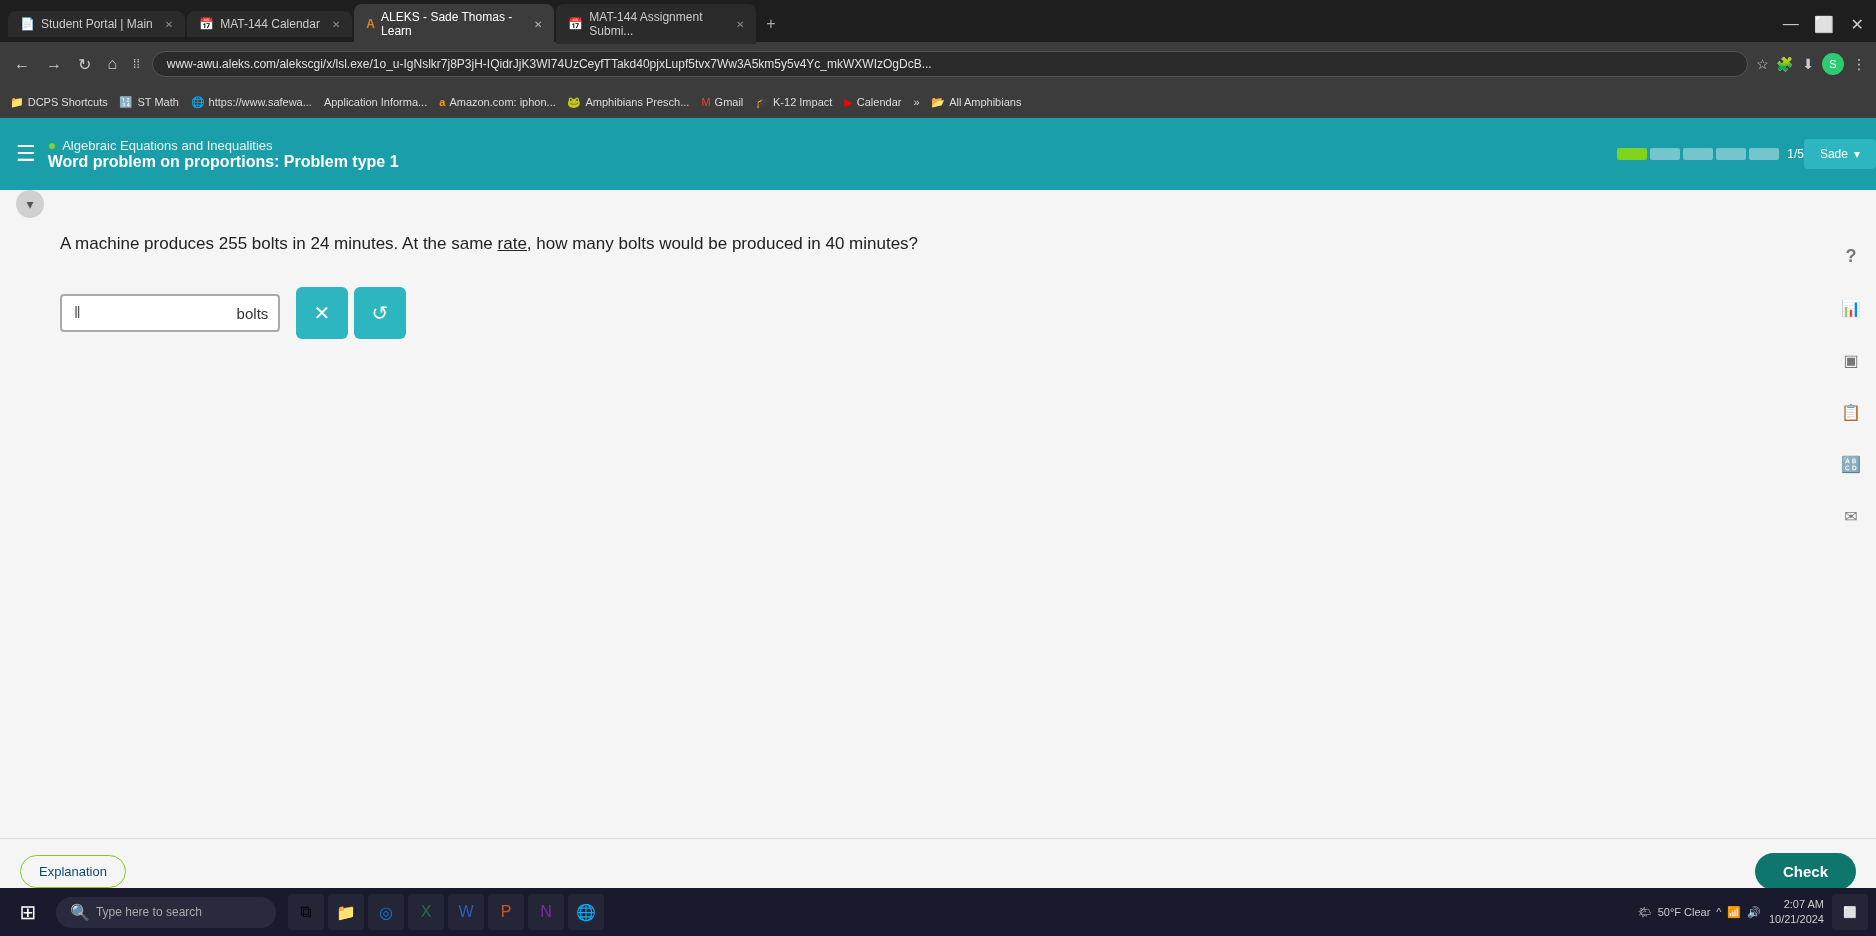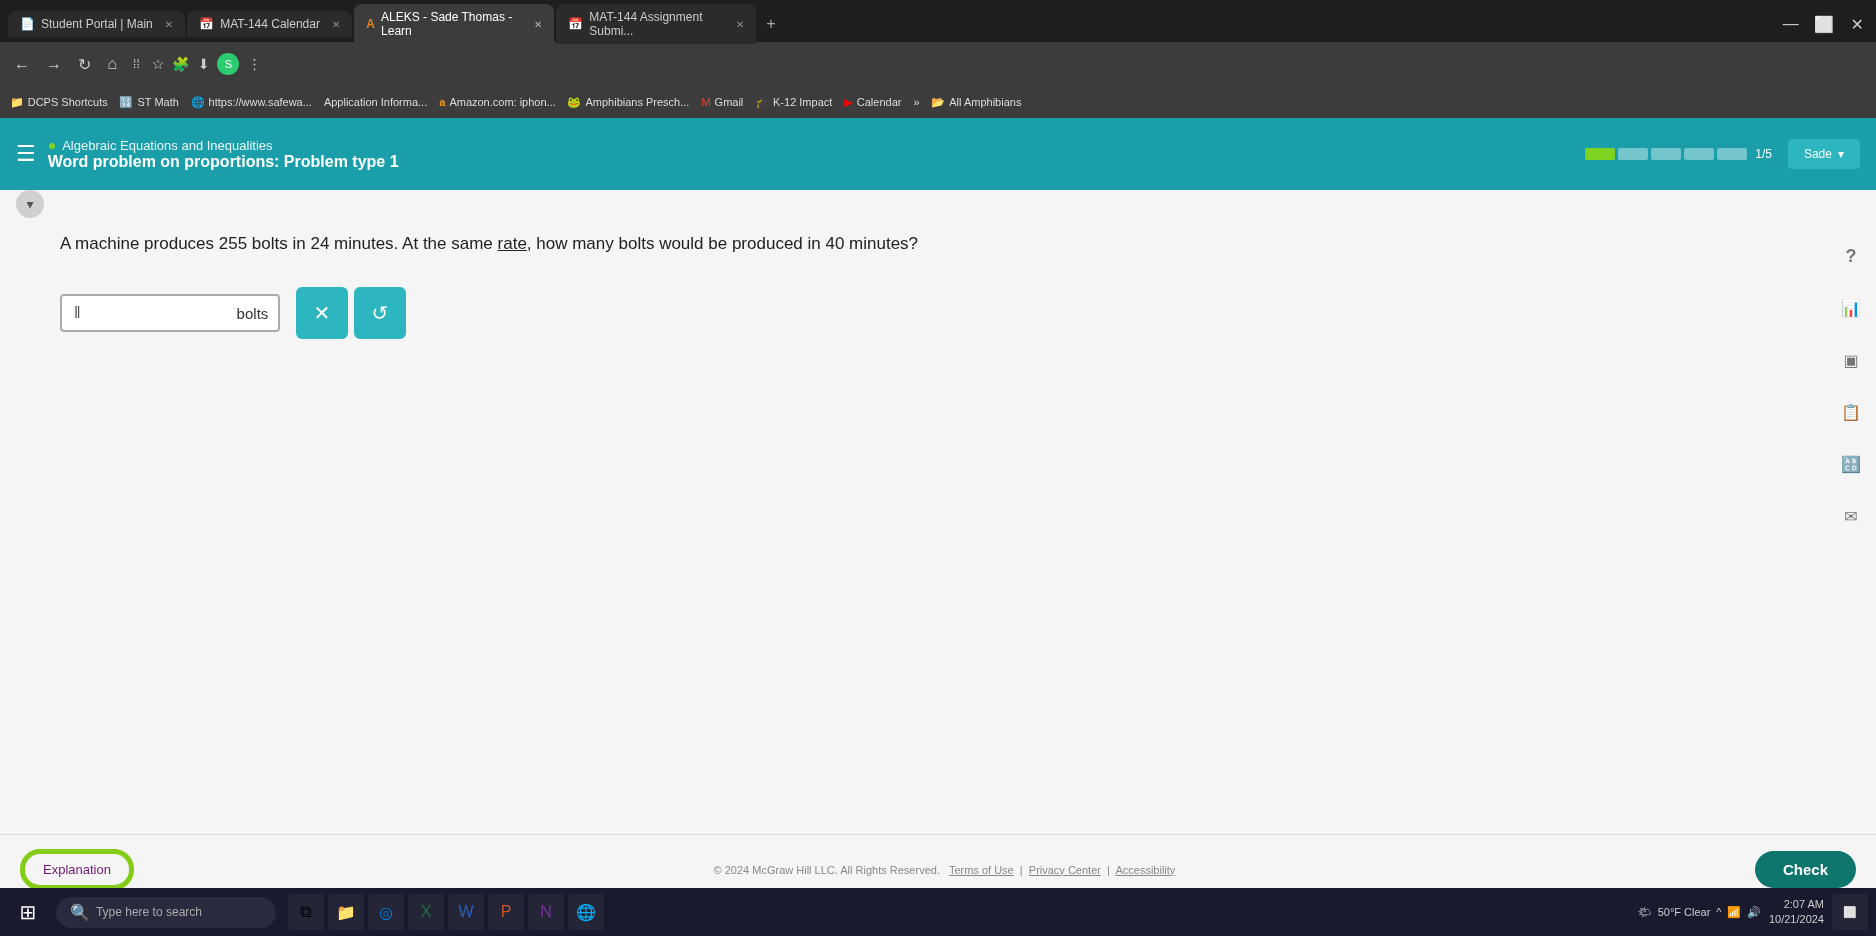--- a/index.html
+++ b/index.html
@@ -23,21 +23,21 @@
     .bookmarks-bar { display: flex; align-items: center; background: #3c3c3c; padding: 4px 10px; gap: 12px; height: 32px; font-size: 11px; color: #ddd; overflow: hidden; }
     .bookmark-item { display: flex; align-items: center; gap: 4px; cursor: pointer; white-space: nowrap; }
 
     
     .aleks-header { background: #1a9faa; padding: 0; height: 72px; display: flex; align-items: center; position: relative; }
     .header-left { display: flex; align-items: center; gap: 12px; padding: 12px 16px; flex: 1; }
     .menu-btn { background: none; border: none; color: #fff; font-size: 22px; cursor: pointer; }
     .header-topic { color: #fff; }
     .header-topic-sub { font-size: 13px; opacity: 0.9; }
     .header-topic-main { font-size: 16px; font-weight: bold; }
-    .header-right { display: flex; align-items: center; gap: 16px; padding-right: 16px; }
+    .header-right { display: flex; align-items: center; }
     .progress-bar-container { display: flex; align-items: center; gap: 8px; }
     .progress-bar { display: flex; gap: 3px; align-items: center; }
     .progress-segment { width: 30px; height: 12px; border-radius: 2px; }
     .progress-segment.filled { background: #7ed321; }
     .progress-segment.empty { background: rgba(255,255,255,0.4); }
     .progress-text { color: #fff; font-size: 12px; }
     .user-btn { background: #2db5c0; border: none; color: #fff; padding: 8px 16px; border-radius: 4px; font-size: 12px; cursor: pointer; display: flex; align-items: center; gap: 6px; }
 
     .expand-btn { position: absolute; left: 16px; top: 72px; background: #d0d0d0; border: none; border-radius: 50%; width: 28px; height: 28px; cursor: pointer; font-size: 14px; color: #555; display: flex; align-items: center; justify-content: center; z-index: 10; }
 
@@ -55,21 +55,21 @@
     .action-btns { display: flex; gap: 6px; }
     .btn-cross { background: #2db5c0; border: none; color: #fff; width: 52px; height: 52px; border-radius: 6px; font-size: 20px; cursor: pointer; display: flex; align-items: center; justify-content: center; }
     .btn-reset { background: #2db5c0; border: none; color: #fff; width: 52px; height: 52px; border-radius: 6px; font-size: 20px; cursor: pointer; display: flex; align-items: center; justify-content: center; }
 
     
     .right-sidebar { position: absolute; right: 0; top: 0; width: 50px; background: transparent; display: flex; flex-direction: column; align-items: center; padding-top: 120px; gap: 16px; }
     .sidebar-tool { width: 36px; height: 36px; display: flex; align-items: center; justify-content: center; color: #777; font-size: 16px; cursor: pointer; border-radius: 4px; }
 
     
     .aleks-bottom { position: absolute; bottom: 0; left: 0; right: 0; padding: 14px 20px; display: flex; align-items: center; justify-content: space-between; background: #f5f5f5; border-top: 1px solid #ddd; }
-    .btn-explanation { background: #f5f5f5; border: 5px solid #84cc16; color: #701a75; padding: 8px 18px; border-radius: 20px; font-size: 13px; cursor: pointer; }
+    .btn-explanation { background: #f5f5f5; border: 1px solid #84cc16; color: #0c4a6e; padding: 8px 18px; border-radius: 20px; font-size: 13px; cursor: pointer; }
     .btn-check { background: #0f766e; border: none; color: #fff; padding: 10px 28px; border-radius: 20px; font-size: 15px; font-weight: bold; cursor: pointer; }
     .footer-text { font-size: 11px; color: #888; text-align: center; flex: 1; }
 
     
     .espanol-btn { position: absolute; right: 60px; top: 90px; background: #f5f5f5; border: 1px solid #ccc; color: #555; padding: 4px 12px; border-radius: 4px; font-size: 12px; cursor: pointer; font-style: italic; }
 
     
     .taskbar { position: absolute; bottom: 0; left: 0; right: 0; height: 48px; background: #1a1a2e; display: flex; align-items: center; padding: 0 8px; gap: 4px; z-index: 100; }
     .taskbar-start { width: 40px; height: 40px; display: flex; align-items: center; justify-content: center; cursor: pointer; }
     .taskbar-search { display: flex; align-items: center; background: #2a2a3e; border-radius: 20px; padding: 6px 14px; gap: 6px; margin-left: 4px; width: 220px; }
@@ -119,20 +119,21 @@
       <button class="nav-btn" style="color:#ccc;">✕</button>
     </div>
   </div>
 
   <div class="nav-bar">
     <button class="nav-btn">←</button>
     <button class="nav-btn">→</button>
     <button class="nav-btn">↻</button>
     <button class="nav-btn">⌂</button>
     <button class="nav-btn" style="font-size:12px;">⁞⁞</button>
+    <div class="address-bar">www-awu.aleks.com/alekscgi/x/lsl.exe/1o_u-IgNslkr7j8P3jH-IQidrJjK3WI74UzCeyfTTakd40pjxLupf5tvx7Ww3A5km5y5v4Yc_mkWXWIzOgDcB...</div>
     <div class="nav-icons">
       <span class="nav-icon">☆</span>
       <span class="nav-icon">🧩</span>
       <span class="nav-icon">⬇</span>
       <span class="nav-icon" style="background:#2ecc71;color:#fff;border-radius:50%;width:22px;height:22px;display:flex;align-items:center;justify-content:center;font-size:11px;">S</span>
       <span class="nav-icon">⋮</span>
     </div>
   </div>
 
   <div class="bookmarks-bar">
@@ -263,29 +264,20 @@
     </div>
     <div class="sidebar-tool">
       <span>✉</span>
     </div>
   </div>
 
   <div class="aleks-bottom" style="position:absolute;bottom:0;left:0;right:0;">
     <button class="btn-explanation">
       <span>Explanation</span>
     </button>
-    <div class="footer-text">
-      <span>© 2024 McGraw Hill LLC. All Rights Reserved.</span>
-      &nbsp;
-      <span style="cursor:pointer;text-decoration:underline;">Terms of Use</span>
-      &nbsp;|&nbsp;
-      <span style="cursor:pointer;text-decoration:underline;">Privacy Center</span>
-      &nbsp;|&nbsp;
-      <span style="cursor:pointer;text-decoration:underline;">Accessibility</span>
-    </div>
     <button class="btn-check">
       <span>Check</span>
     </button>
   </div>
 </div>
 
 <div class="taskbar">
   <div class="taskbar-start">
     <span class="win-icon">⊞</span>
   </div>

